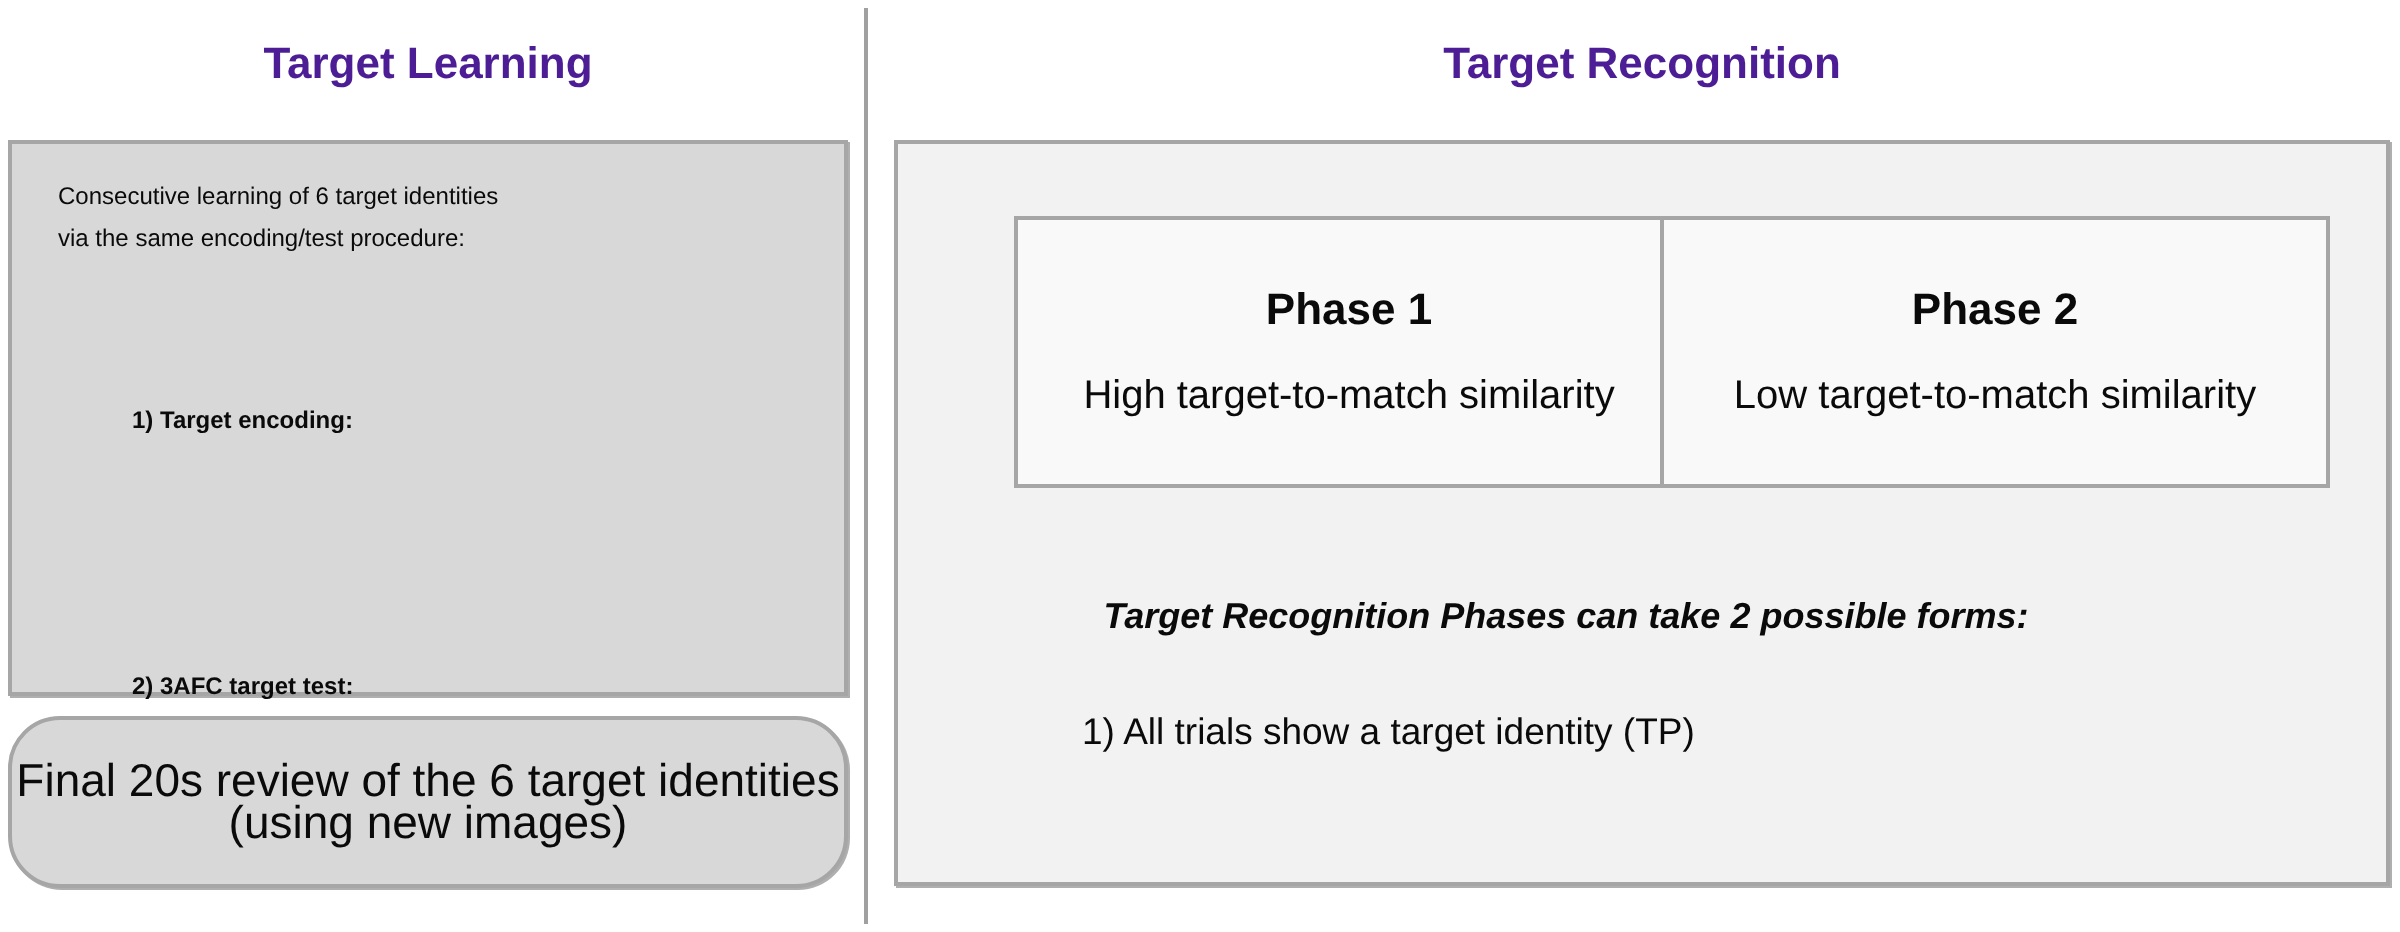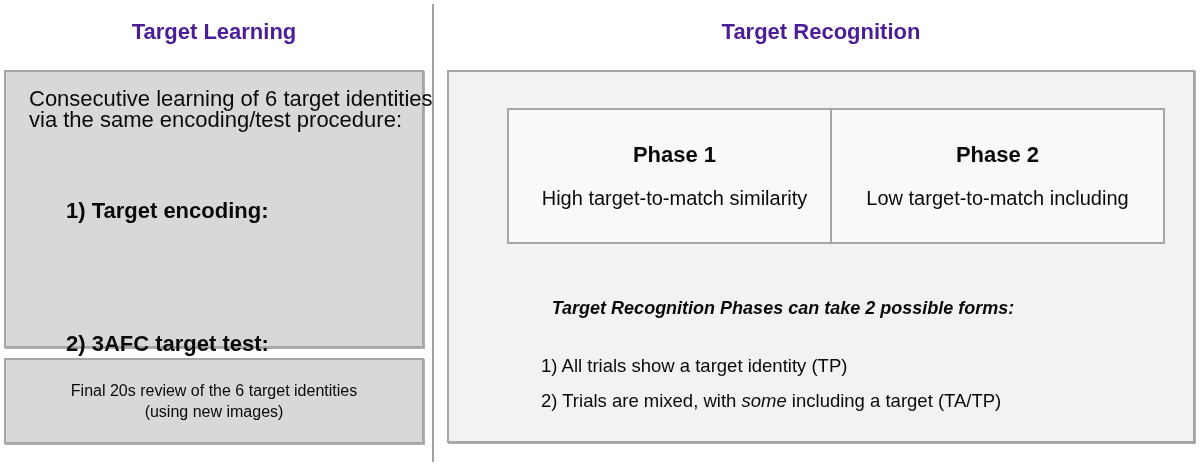--- a/index.html
+++ b/index.html
@@ -43,39 +43,40 @@
     width: 420px;
     background: #d8d8d8;
     border: 2px solid #a6a6a6;
     box-sizing: border-box;
     box-shadow: 1px 1px 0 rgba(110,110,110,0.55);
   }
   .procedure-box {
     top: 70px;
     height: 278px;
     padding: 16px 23px 0 23px;
-    font-size: 22px;
+    font-size: 12px;
     line-height: 21px;
   }
   .procedure-box p {
     margin: 0 0 28px 0;
     white-space: pre;
   }
   .step-label { font-weight: bold; display: block; margin-left: 37px; }
   .step-body  { display: block; white-space: pre; }
   .review-box {
     top: 358px;
     height: 86px;
     display: flex;
     align-items: center;
     justify-content: center;
     text-align: center;
-    font-size: 16px;
+    font-size: 23px;
     line-height: 21px;
     white-space: pre;
+    border-radius: 26px;
   }
 
   
   .recog-outer {
     position: absolute;
     left: 447px;
     top: 70px;
     width: 748px;
     height: 373px;
     background: #f2f2f2;
@@ -161,22 +162,21 @@
 
   <div class="recog-outer"></div>
 
   <div class="phase-box p1">
     <div class="phase-name">Phase 1</div>
     <div class="phase-desc">High target-to-match similarity</div>
   </div>
 
   <div class="phase-box p2">
     <div class="phase-name">Phase 2</div>
-    <div class="phase-desc">Low target-to-match including</div>
+    <div class="phase-desc">Low target-to-match similarity</div>
   </div>
 
   <div class="forms-heading">Target Recognition Phases can take 2 possible forms:</div>
 
   <div class="form-item one">1) All trials show a target identity (TP)</div>
 
-  <div class="form-item two"><span>2) Trials are mixed, with </span><span class="it">some</span><span> including a target (TA/TP)</span></div>
 
 </div>
 
 </body></html>

